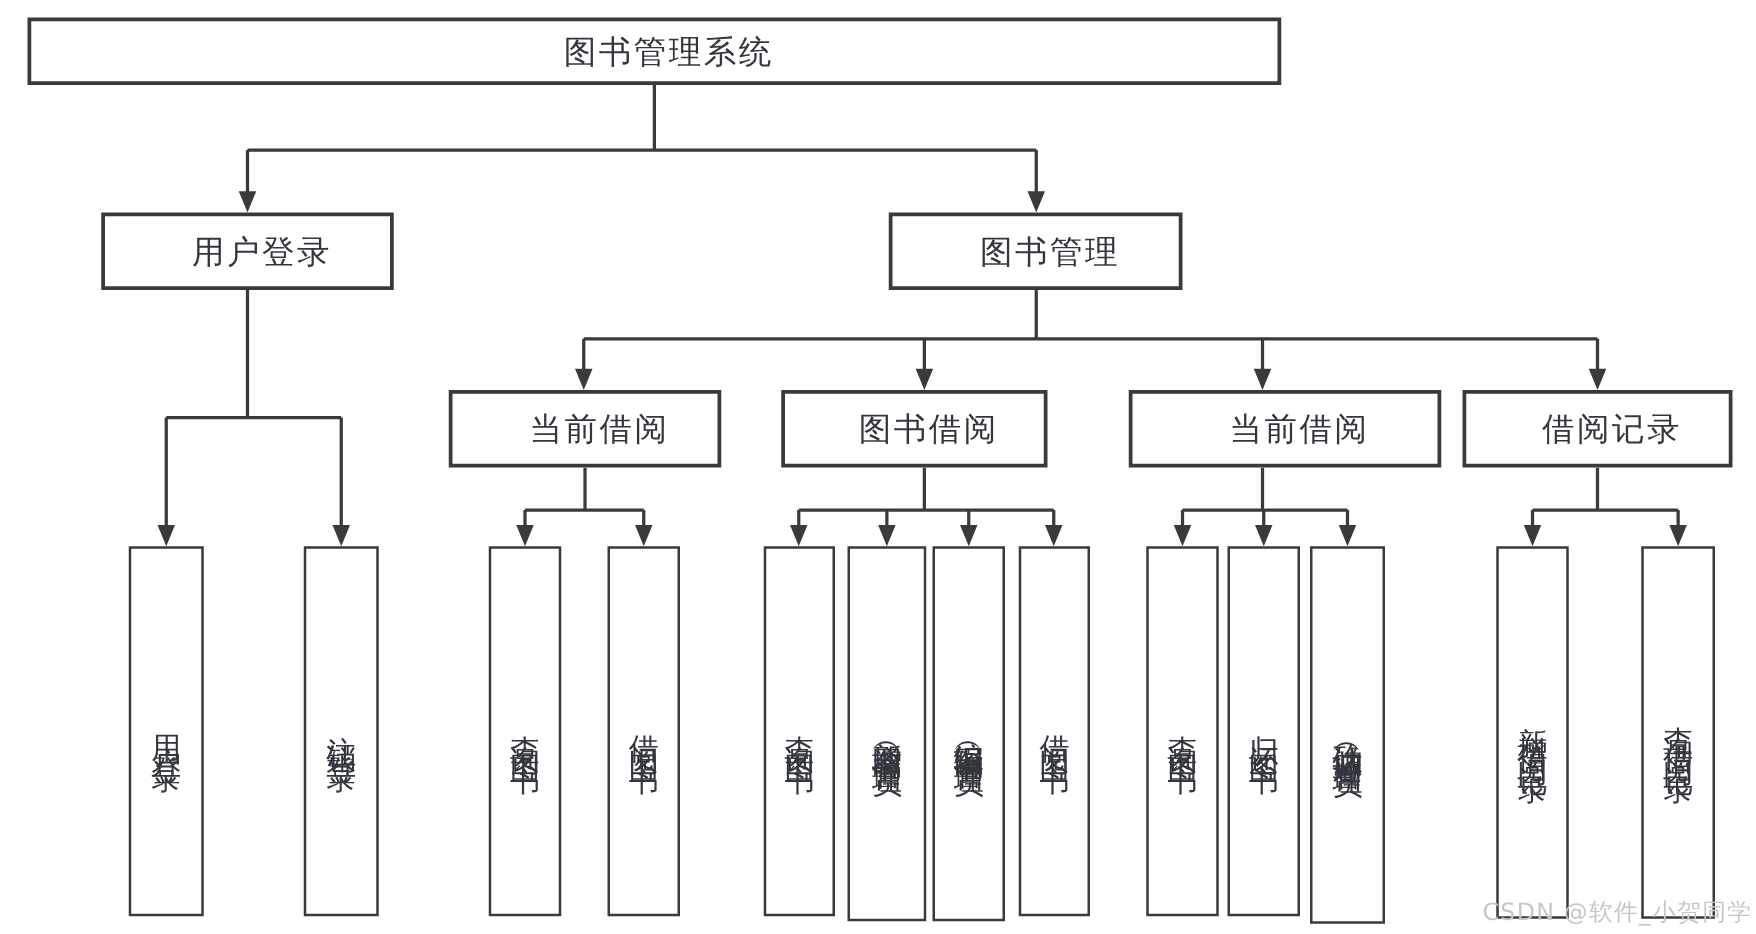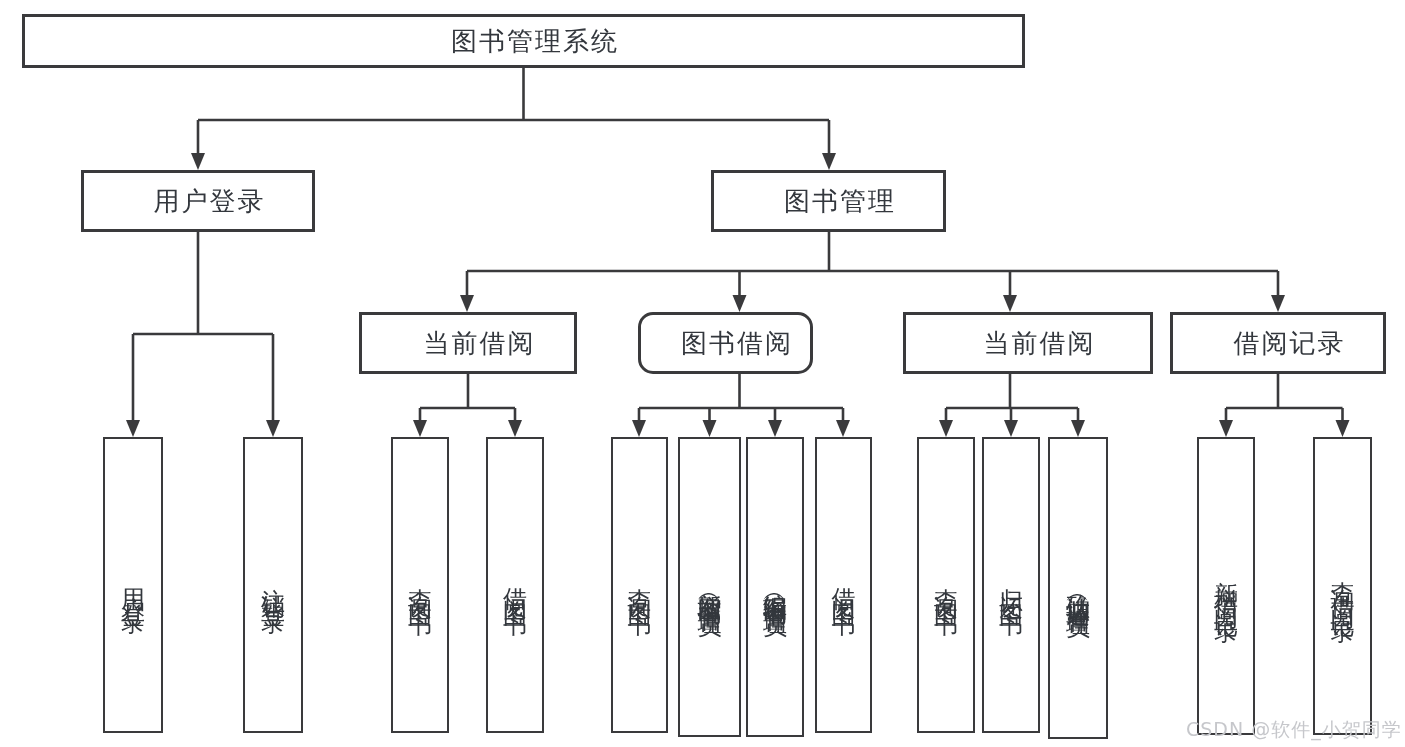--- a/index.html
+++ b/index.html
@@ -149,21 +149,21 @@
       <polygon points="1335.5,420 1349.5,420 1342.5,437"></polygon>
     </g>
   </svg>
 
   <div class="box" style="left:22px; top:14px; width:1003px; height:54px;">图书管理系统</div>
 
   <div class="box" style="left:81px; top:170px; width:234px; height:62px;">用户登录</div>
   <div class="box" style="left:711px; top:170px; width:235px; height:62px;">图书管理</div>
 
   <div class="box" style="left:359px; top:312px; width:218px; height:62px;">当前借阅</div>
-  <div class="box" style="left:638px; top:312px; width:175px; height:62px;border-radius:15px;">图书借阅</div>
+  <div class="box" style="left:625px; top:312px; width:213px; height:62px;">图书借阅</div>
   <div class="box" style="left:903px; top:312px; width:250px; height:62px;">当前借阅</div>
   <div class="box" style="left:1170px; top:312px; width:216px; height:62px;">借阅记录</div>
 
   <div class="box leaf" style="left:103px; top:437px; width:60px; height:296px;">用户登录</div>
   <div class="box leaf" style="left:243px; top:437px; width:60px; height:296px;">注销登录</div>
 
   <div class="box leaf" style="left:391px; top:437px; width:58px; height:296px;">查询图书</div>
   <div class="box leaf" style="left:486px; top:437px; width:58px; height:296px;">借阅图书</div>
 
   <div class="box leaf" style="left:611px; top:437px; width:57px; height:296px;">查询图书</div>

